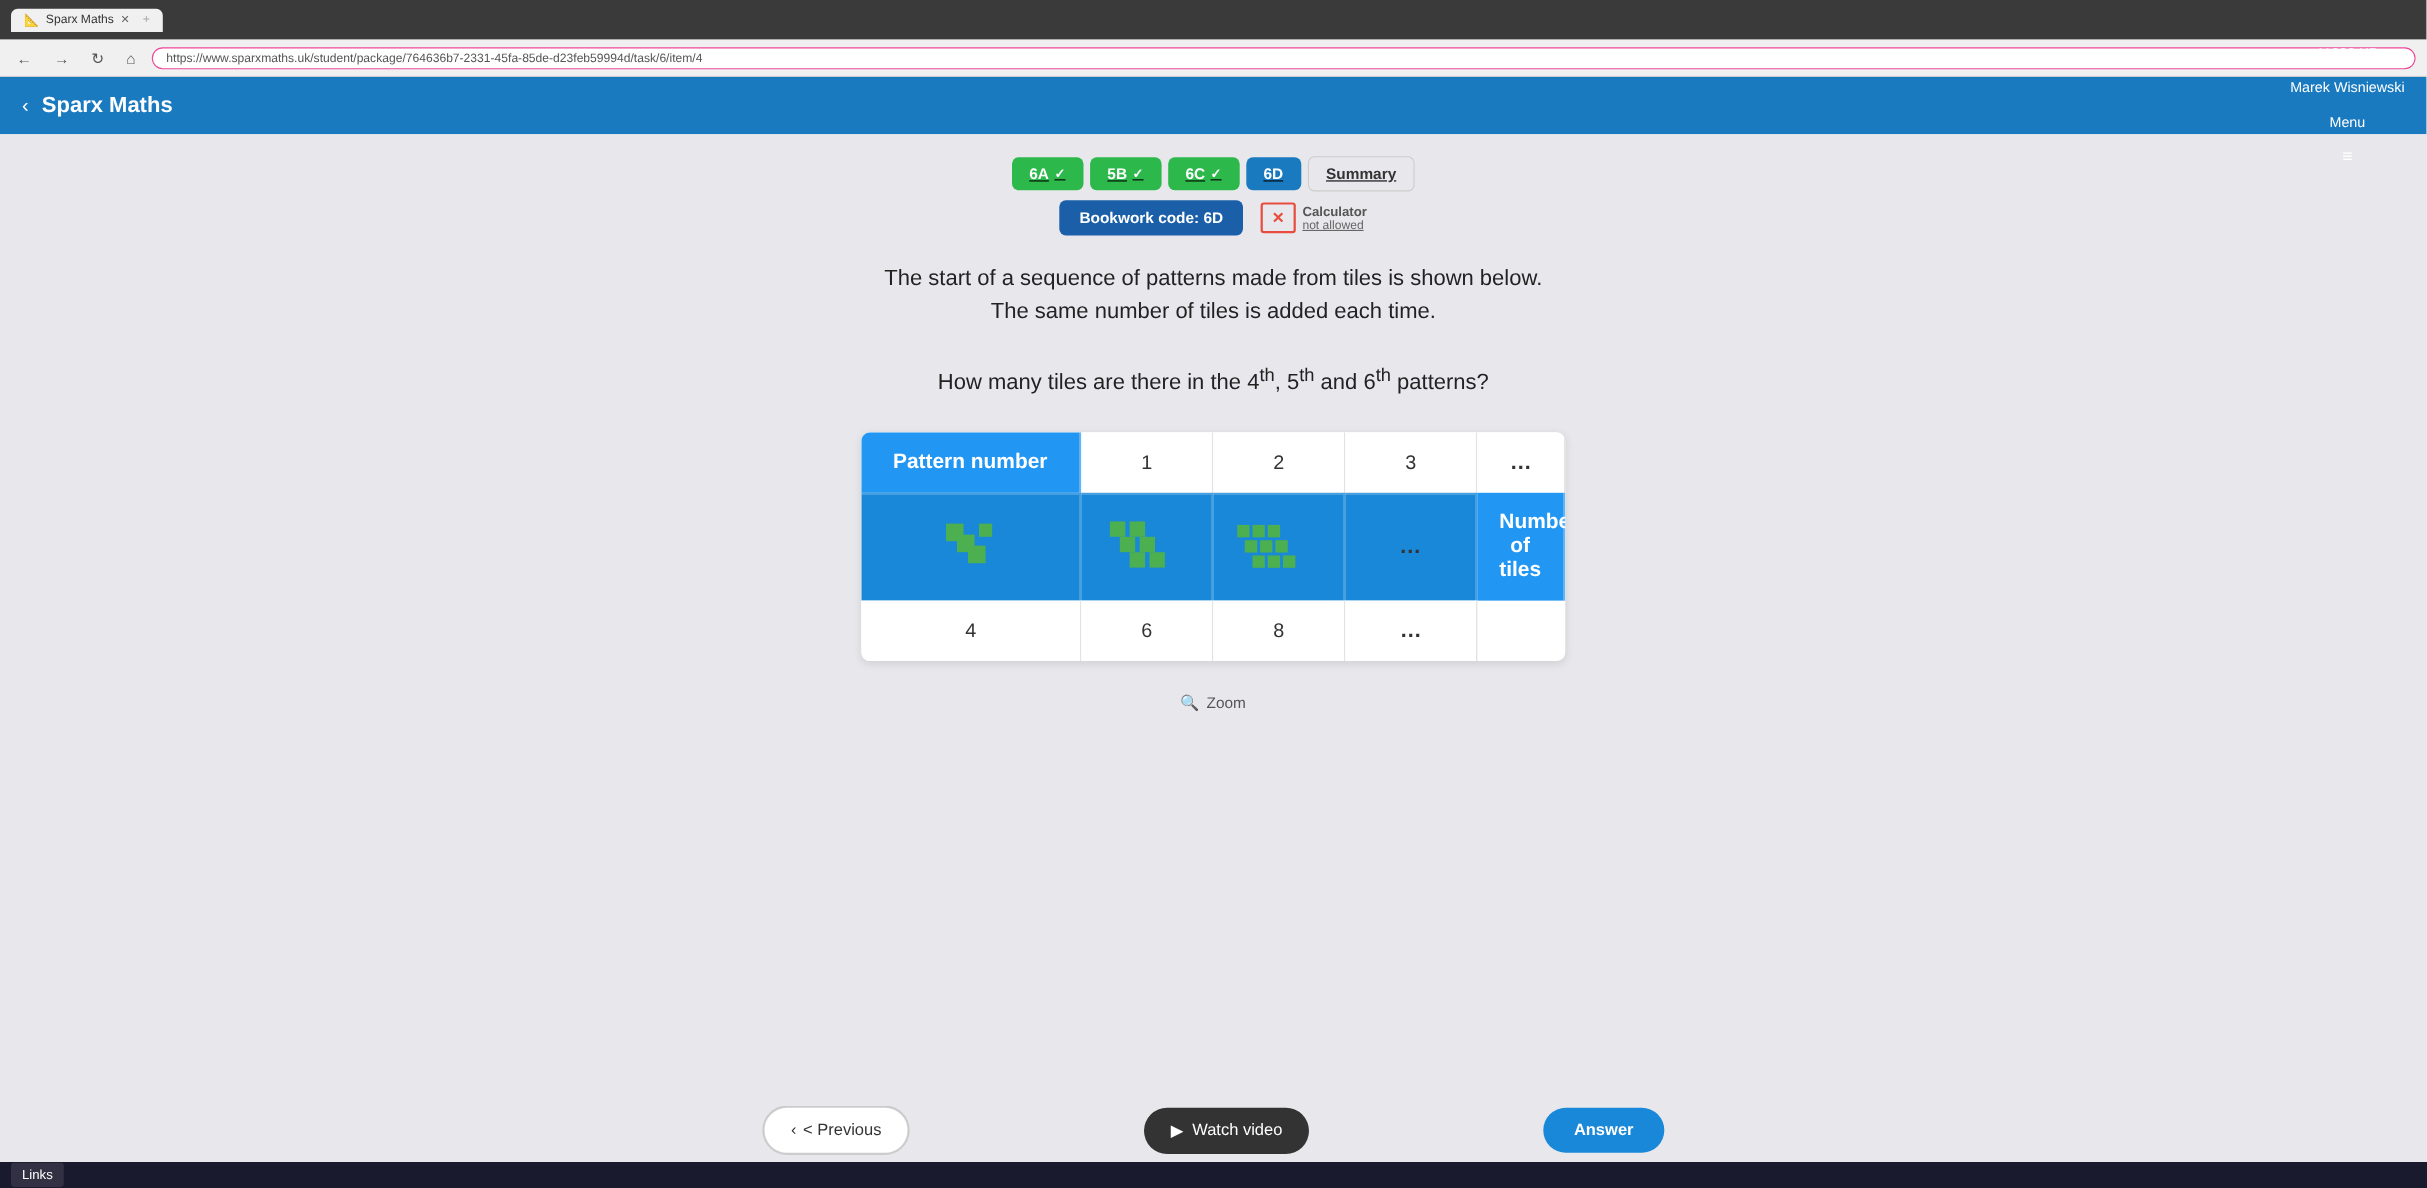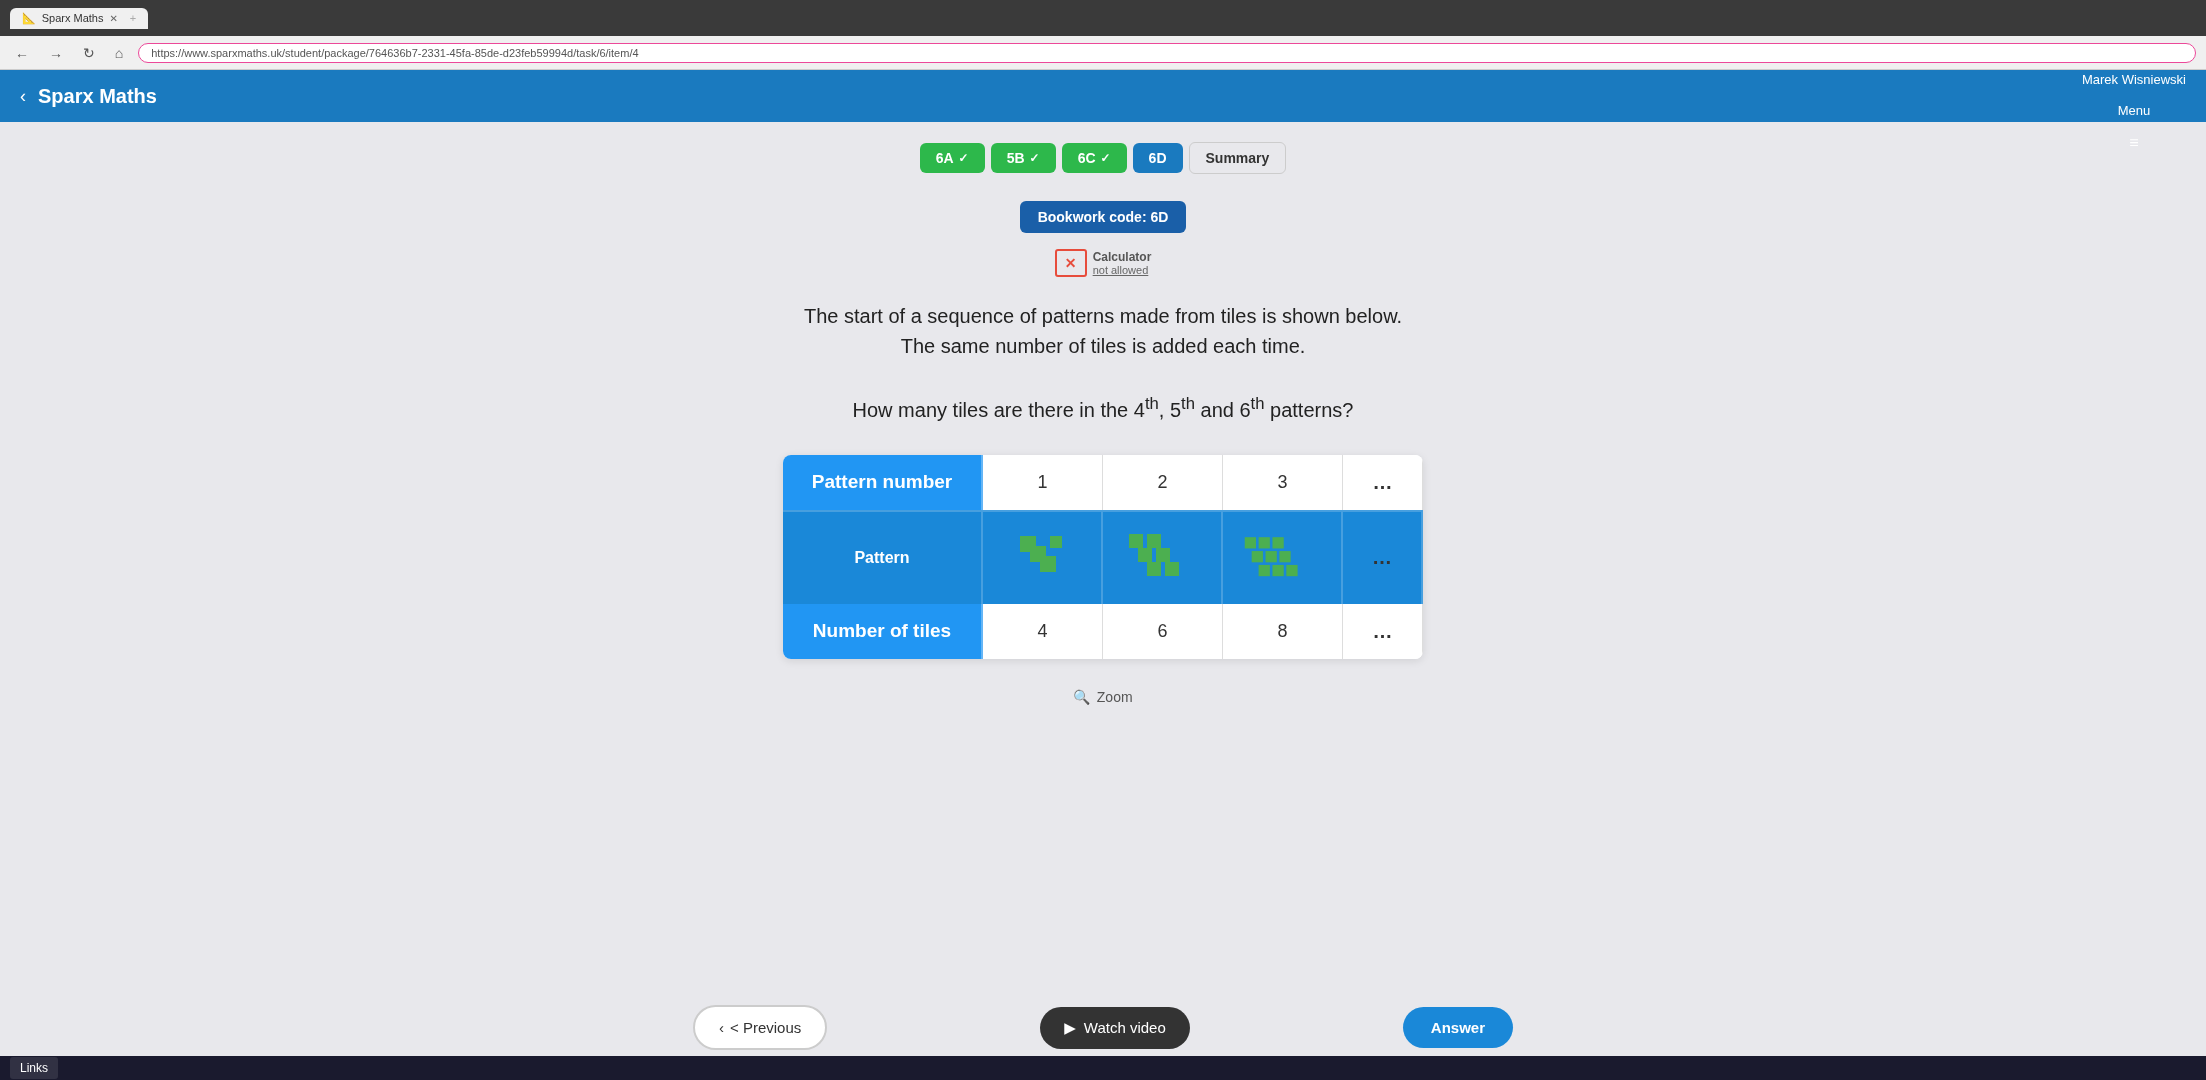--- a/index.html
+++ b/index.html
@@ -114,21 +114,22 @@
       display: flex;
       flex-direction: column;
       align-items: center;
     }
 
     
     .task-tabs {
       display: flex;
       align-items: center;
       gap: 6px;
-      margin-bottom: 27px;
+      margin-bottom: 8px;
+      text-decoration: underline;
     }
     .task-tab {
       padding: 7px 16px;
       border-radius: 6px;
       font-size: 14px;
       font-weight: bold;
       color: white;
       cursor: pointer;
       display: flex;
       align-items: center;
@@ -148,21 +149,20 @@
     .checkmark {
       font-size: 12px;
     }
 
     
     .bookwork-row {
       display: flex;
       align-items: center;
       gap: 16px;
       margin-bottom: 24px;
-      flex-direction: column;
     }
     .bookwork-code {
       background: #1a5fa8;
       color: white;
       padding: 8px 18px;
       border-radius: 6px;
       font-size: 14px;
       font-weight: bold;
     }
     .calculator-info {
@@ -433,23 +433,20 @@
       <div class="number-cell">
         <span>2</span>
       </div>
       <div class="number-cell">
         <span>3</span>
       </div>
       <div class="number-cell">
         <span class="dots">…</span>
       </div>
 
-      <div class="table-pattern-cell">
-        <span>Pattern</span>
-      </div>
 
       <div class="table-pattern-cell">
         <svg width="52" height="52" viewBox="0 0 52 52">
 
           <rect x="4" y="4" width="16" height="16" fill="#4CAF50"></rect>
           <rect x="24" y="4" width="16" height="16" fill="none" stroke="none"></rect>
           <rect x="4" y="24" width="16" height="16" fill="none" stroke="none"></rect>
           <rect x="24" y="24" width="16" height="16" fill="#4CAF50"></rect>
 
           <rect x="14" y="14" width="16" height="16" fill="#4CAF50"></rect>

